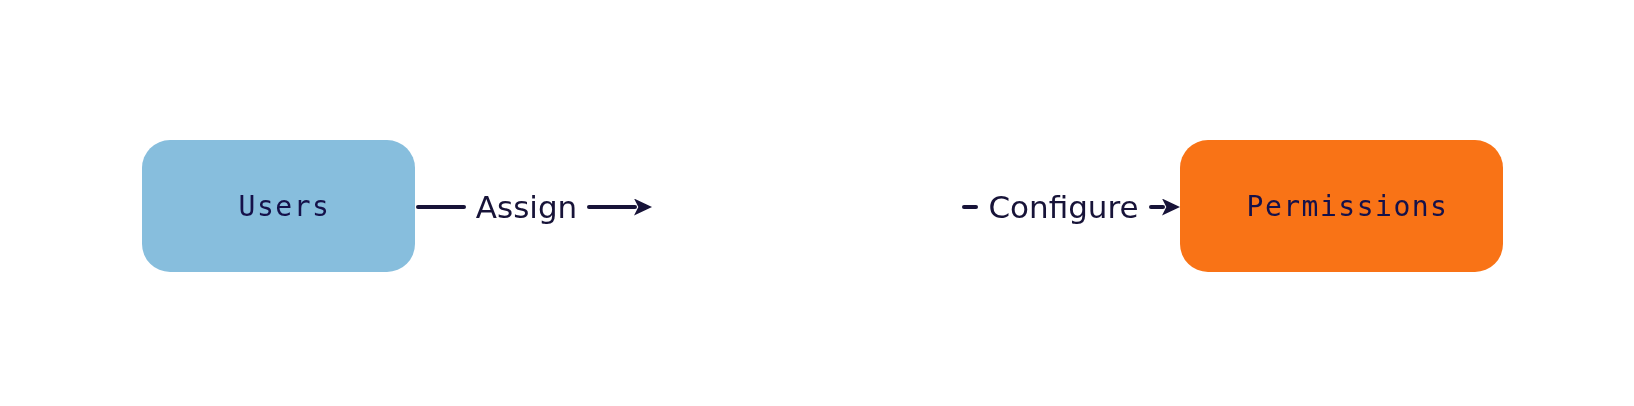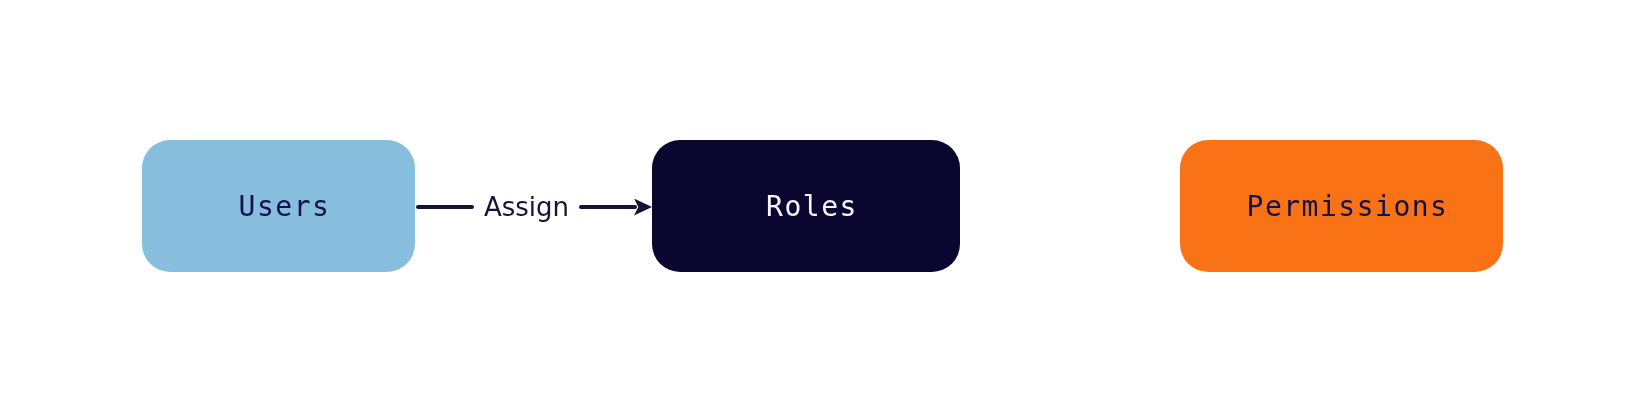--- a/index.html
+++ b/index.html
@@ -64,21 +64,21 @@
   .edge-line {
     flex: 1;
     height: 3.5px;
     background: #171338;
     border-radius: 2px;
     min-width: 14px;
   }
   .edge-label {
     padding: 0 10px;
     font-family: "DejaVu Sans", "Liberation Sans", sans-serif;
-    font-size: 26px;
+    font-size: 31px;
     color: #171338;
     white-space: nowrap;
     line-height: 1;
   }
   .arrowhead {
     width: 18px;
     height: 17px;
     background: #171338;
     clip-path: polygon(0 0, 100% 50%, 0 100%, 24% 50%);
     margin-left: -3px;
@@ -94,22 +94,25 @@
     <span class="node-label">Users</span>
   </div>
 
   <div class="edge edge-1">
     <div class="edge-line"></div>
     <span class="edge-label">Assign</span>
     <div class="edge-line"></div>
     <div class="arrowhead"></div>
   </div>
 
-  <div class="node node-roles">
-    <span class="node-label">Roles</span>
+
+  <div class="edge edge-2">
+    <div class="edge-line"></div>
+    <span class="edge-label">Configure</span>
+    <div class="edge-line"></div>
+    <div class="arrowhead"></div>
   </div>
-
 
   <div class="node node-permissions">
     <span class="node-label">Permissions</span>
   </div>
 
 </div>
 
 </body></html>

